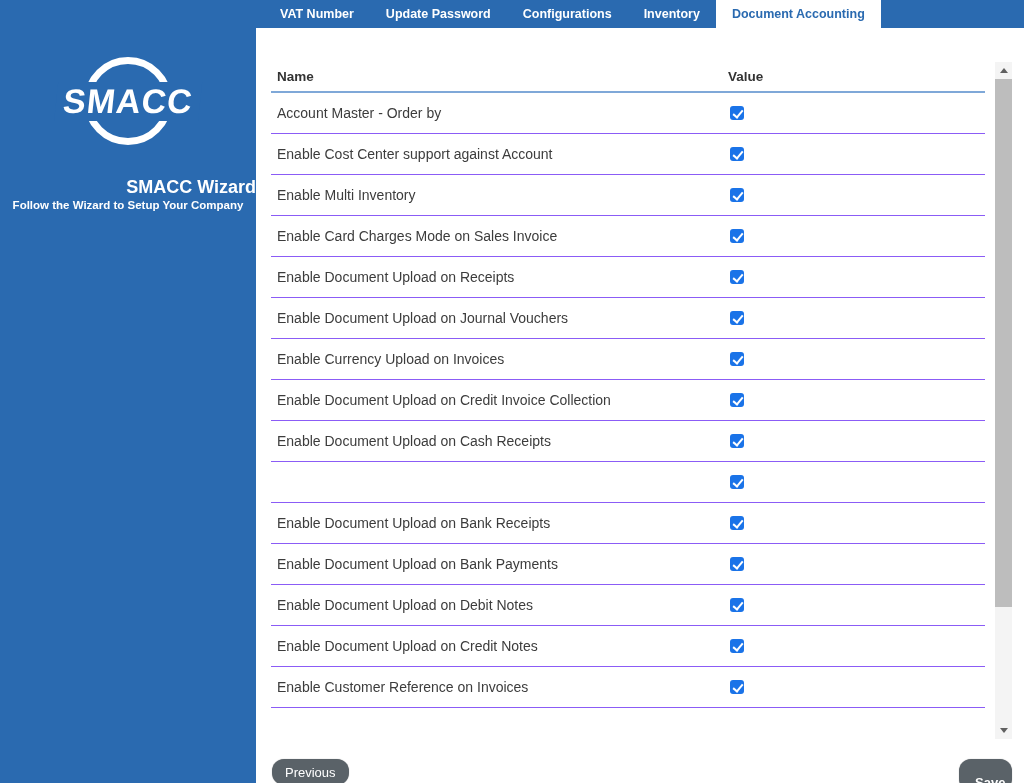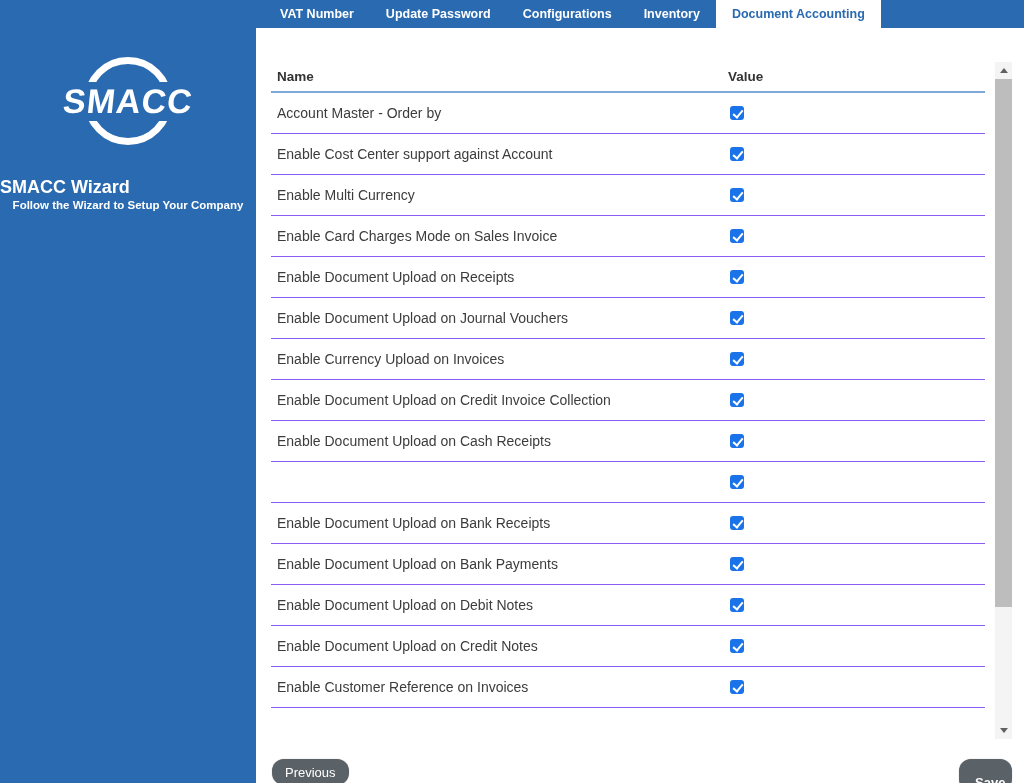--- a/index.html
+++ b/index.html
@@ -29,21 +29,21 @@
     transform: translateX(-50%) skewX(-6deg);
     background: #2a6ab0;
     color: #ffffff;
     font-size: 34px; font-weight: bold;
     letter-spacing: 1px;
     padding: 0 7px;
     white-space: nowrap;
   }
   .wizard-title {
     position: absolute; top: 177px; width: 100%;
-    text-align: left;
+    text-align: right;
     color: #ffffff; font-size: 18px; font-weight: bold;
   }
   .wizard-subtitle {
     position: absolute; top: 199px; width: 100%;
     text-align: center;
     color: #ffffff; font-size: 11.5px; font-weight: bold;
   }
 
   
   .topbar {
@@ -198,21 +198,21 @@
 
     <div class="trow">
       <span class="cell-name">Account Master - Order by</span>
       <span class="checkbox checked"></span>
     </div>
     <div class="trow">
       <span class="cell-name">Enable Cost Center support against Account</span>
       <span class="checkbox checked"></span>
     </div>
     <div class="trow">
-      <span class="cell-name">Enable Multi Currency</span>
+      <span class="cell-name">Enable Multi Inventory</span>
       <span class="checkbox checked"></span>
     </div>
     <div class="trow">
       <span class="cell-name">Enable Card Charges Mode on Sales Invoice</span>
       <span class="checkbox checked"></span>
     </div>
     <div class="trow">
       <span class="cell-name">Enable Document Upload on Receipts</span>
       <span class="checkbox checked"></span>
     </div>

